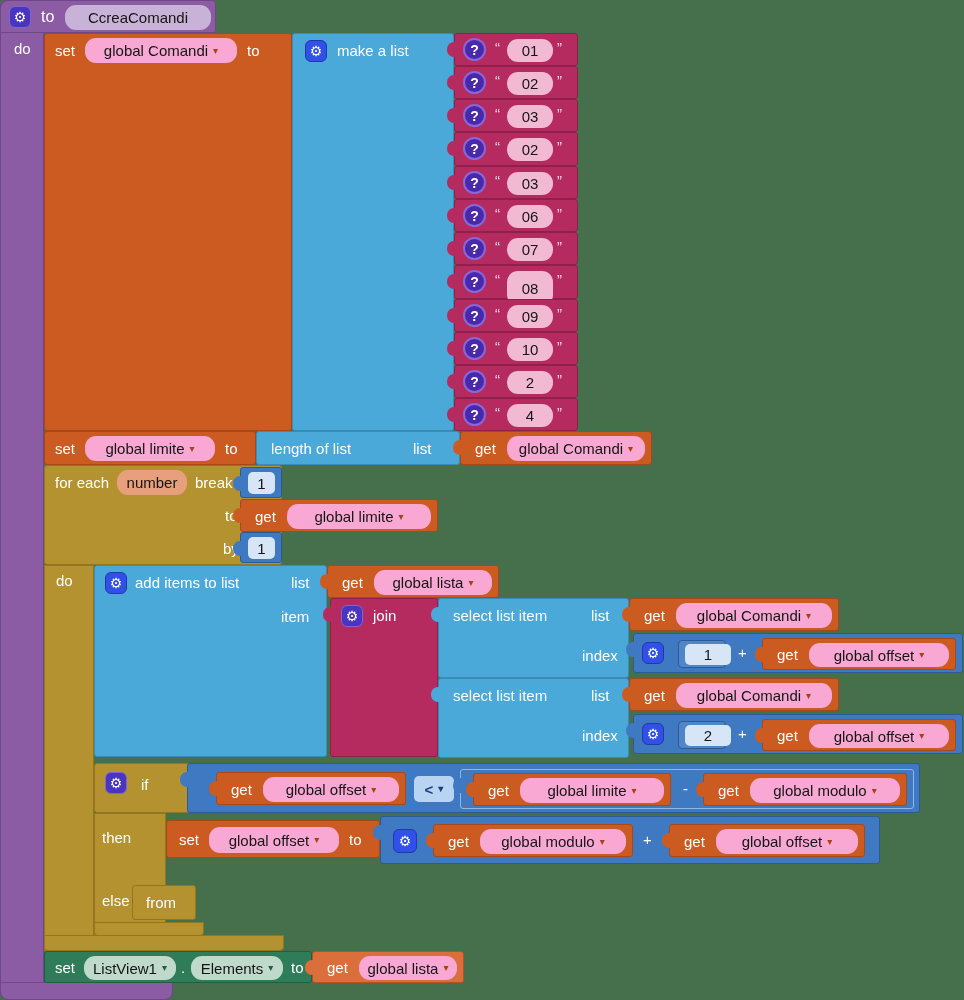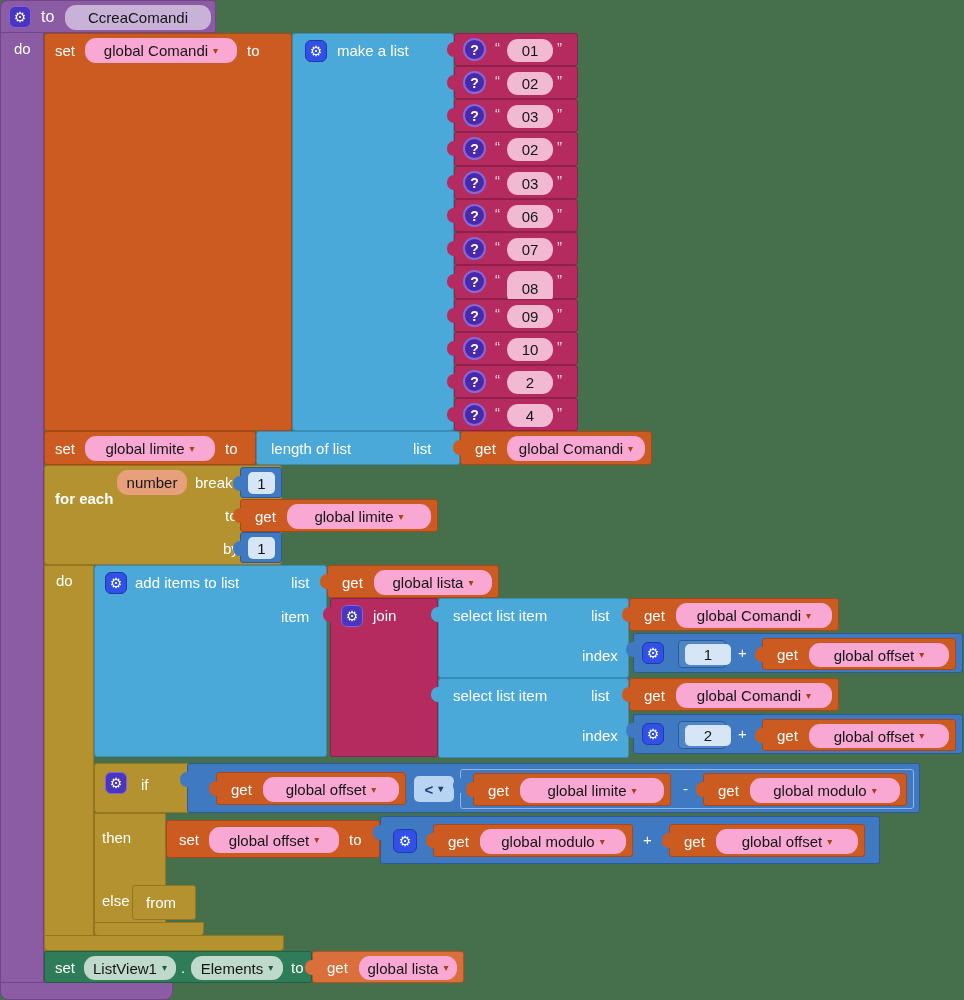--- a/index.html
+++ b/index.html
@@ -199,21 +199,21 @@
   </div>
   <div class="blk c-or tab" style="left:460px;top:431px;width:192px;height:34px;">
     <span class="lbl" style="left:14px;top:8px;">get</span>
     <div class="pill p-or" style="left:46px;top:4px;width:138px;height:25px;">
         <span>global Comandi</span>
         <span class="ar ar-or">▾</span>
       </div>
   </div>
 
   <div class="blk c-gd" style="left:44px;top:465px;width:238px;height:100px;">
-    <span class="lbl" style="left:10px;top:24px;font-weight:bold;">for each</span>
+    <span class="lbl" style="left:10px;top:8px;">for each</span>
     <div class="pill p-sal" style="left:72px;top:4px;width:70px;height:25px;">
         <span>number</span>
       </div>
     <span class="lbl" style="left:150px;top:8px;">break</span>
     <span class="lbl" style="left:180px;top:41px;">to</span>
     <span class="lbl" style="left:178px;top:74px;">by</span>
   </div>
   <div class="blk c-bl tab" style="left:240px;top:467px;width:42px;height:31px;">
     <div class="pill p-bl" style="left:7px;top:4px;width:27px;height:22px;border-radius:5px;">
         <span>1</span>

